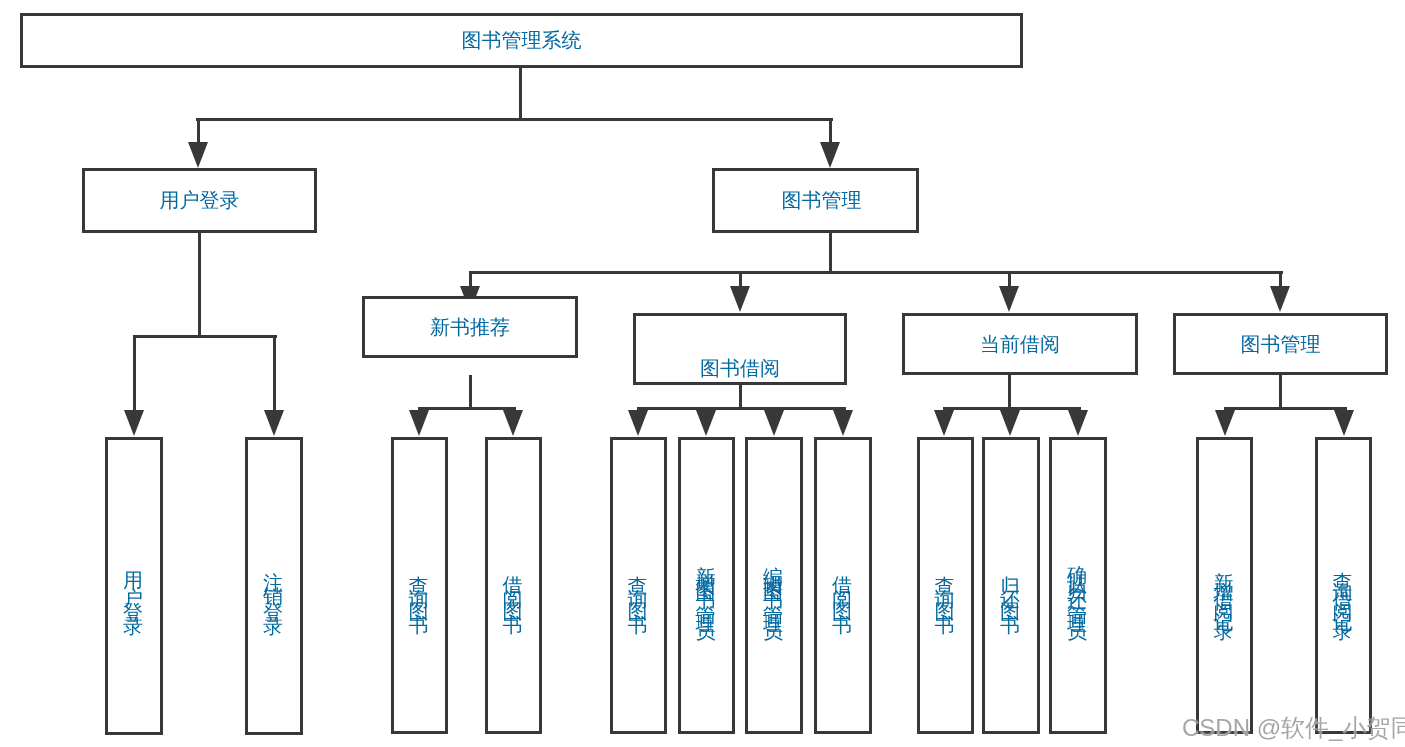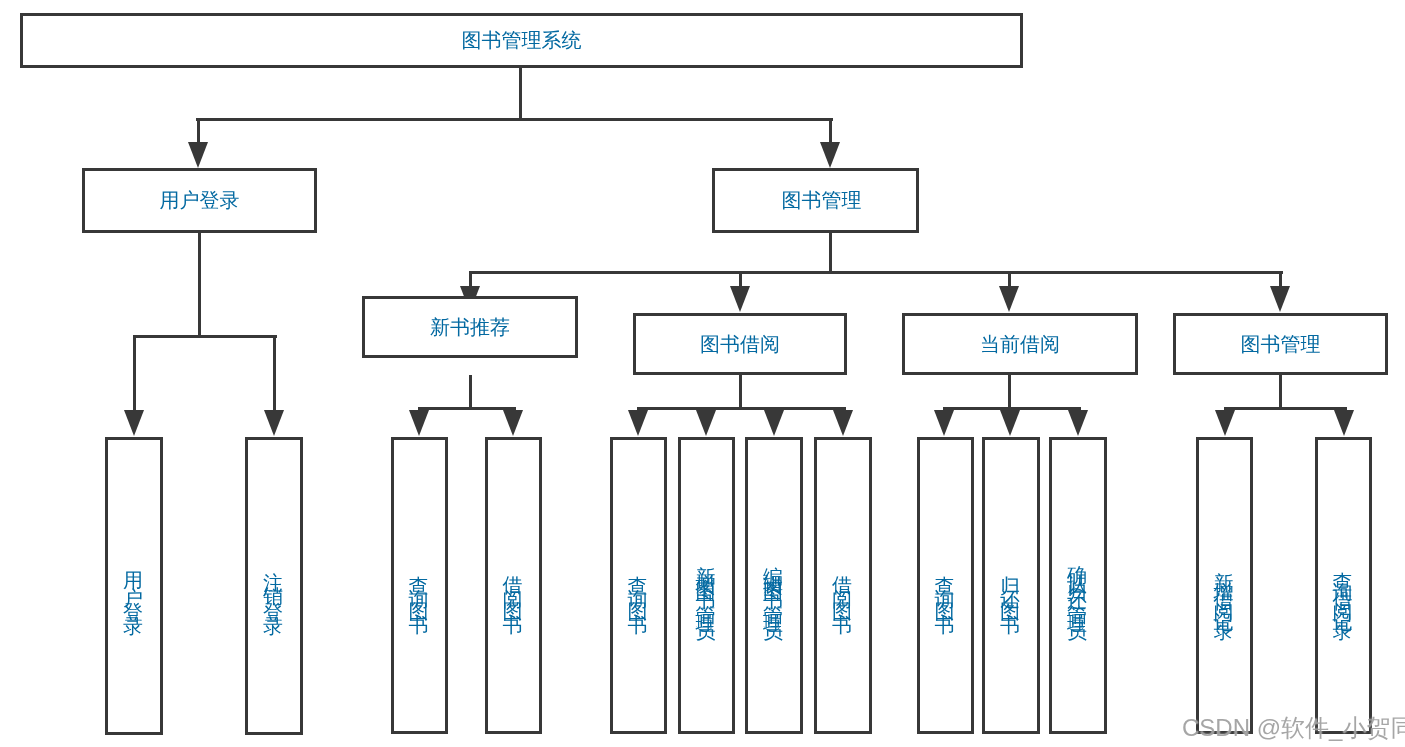--- a/index.html
+++ b/index.html
@@ -116,21 +116,21 @@
   <div class="box" style="left:82px;top:168px;width:235px;height:65px;">
     <span class="lbl">用户登录</span>
   </div>
   <div class="box" style="left:712px;top:168px;width:207px;height:65px;padding-left:12px;">
     <span class="lbl">图书管理</span>
   </div>
 
   <div class="box" style="left:362px;top:296px;width:216px;height:62px;">
     <span class="lbl">新书推荐</span>
   </div>
-  <div class="box" style="left:633px;top:313px;width:214px;height:62px;">
+  <div class="box" style="left:633px;top:313px;width:214px;height:72px;align-items:flex-end;">
     <span class="lbl">图书借阅</span>
   </div>
   <div class="box" style="left:902px;top:313px;width:236px;height:62px;">
     <span class="lbl">当前借阅</span>
   </div>
   <div class="box" style="left:1173px;top:313px;width:215px;height:62px;">
     <span class="lbl">图书管理</span>
   </div>
 
   <div class="box vbox ls-a" style="left:105px;top:437px;width:58px;height:298px;">

